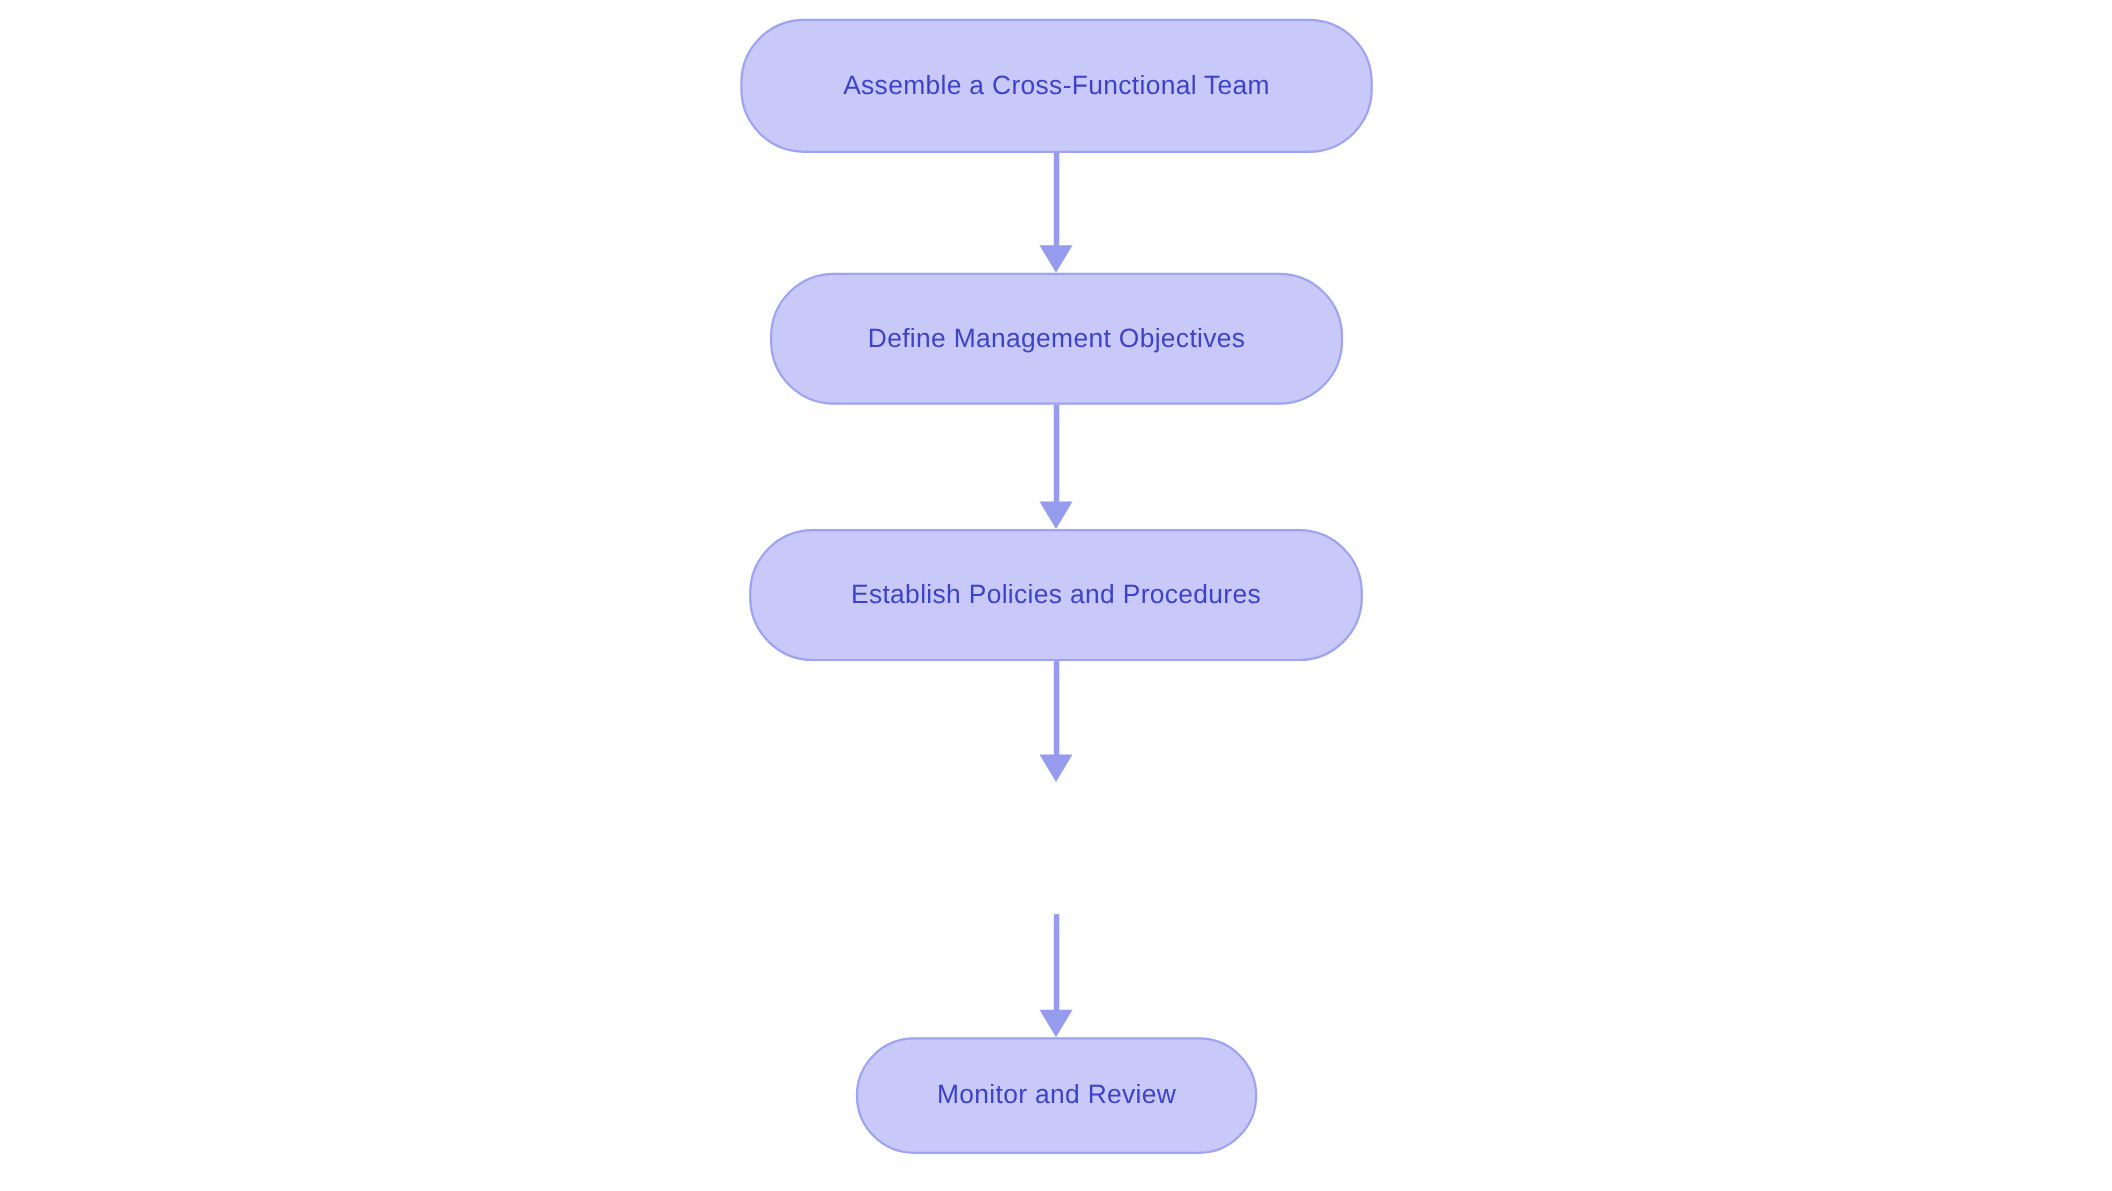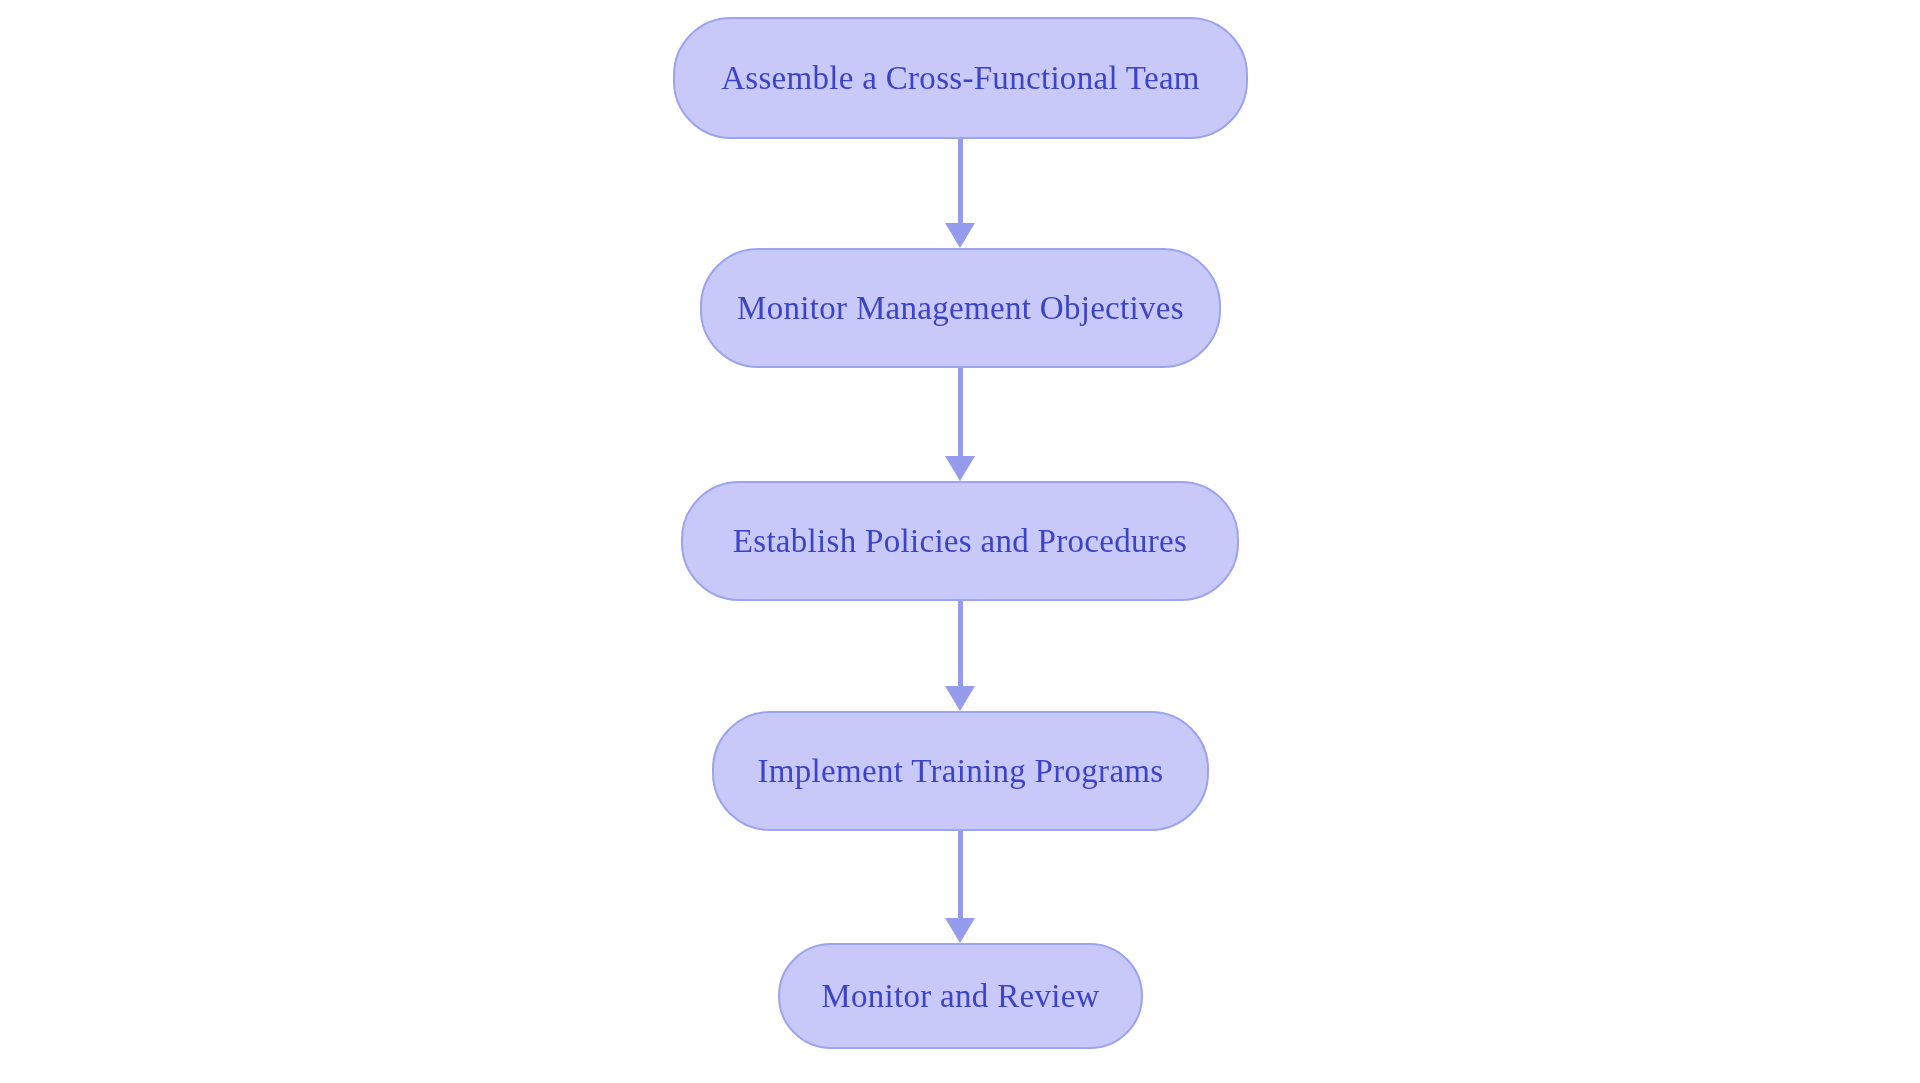--- a/index.html
+++ b/index.html
@@ -18,25 +18,24 @@
   .node {
     position: absolute;
     box-sizing: border-box;
     display: flex;
     align-items: center;
     justify-content: center;
     background: #c8c9f8;
     border: 2px solid #9ca3f0;
     border-radius: 58px;
     color: #3d43c6;
-    font-size: 33px;
+    font-size: 24px;
     letter-spacing: 0.3px;
     text-align: center;
     white-space: nowrap;
-    font-family: Liberation Serif, serif;
   }
   .node-1 { left: 673px; top: 17px;  width: 575px; height: 122px; }
   .node-2 { left: 700px; top: 248px; width: 521px; height: 120px; }
   .node-3 { left: 681px; top: 481px; width: 558px; height: 120px; justify-content: center; }
   .node-4 { left: 712px; top: 711px; width: 497px; height: 120px; }
   .node-5 { left: 778px; top: 943px; width: 365px; height: 106px; }
 
   .arrow {
     position: absolute;
     left: 945px;
@@ -74,40 +73,37 @@
   <div class="node node-1">
     <span>Assemble a Cross-Functional Team</span>
   </div>
 
   <div class="arrow arrow-1">
     <div class="stem"></div>
     <div class="head"></div>
   </div>
 
   <div class="node node-2">
-    <span>Monitor Management Objectives</span>
+    <span>Define Management Objectives</span>
   </div>
 
   <div class="arrow arrow-2">
     <div class="stem"></div>
     <div class="head"></div>
   </div>
 
   <div class="node node-3">
     <span>Establish Policies and Procedures</span>
   </div>
 
   <div class="arrow arrow-3">
     <div class="stem"></div>
     <div class="head"></div>
   </div>
 
-  <div class="node node-4">
-    <span>Implement Training Programs</span>
-  </div>
 
   <div class="arrow arrow-4">
     <div class="stem"></div>
     <div class="head"></div>
   </div>
 
   <div class="node node-5">
     <span>Monitor and Review</span>
   </div>
 

